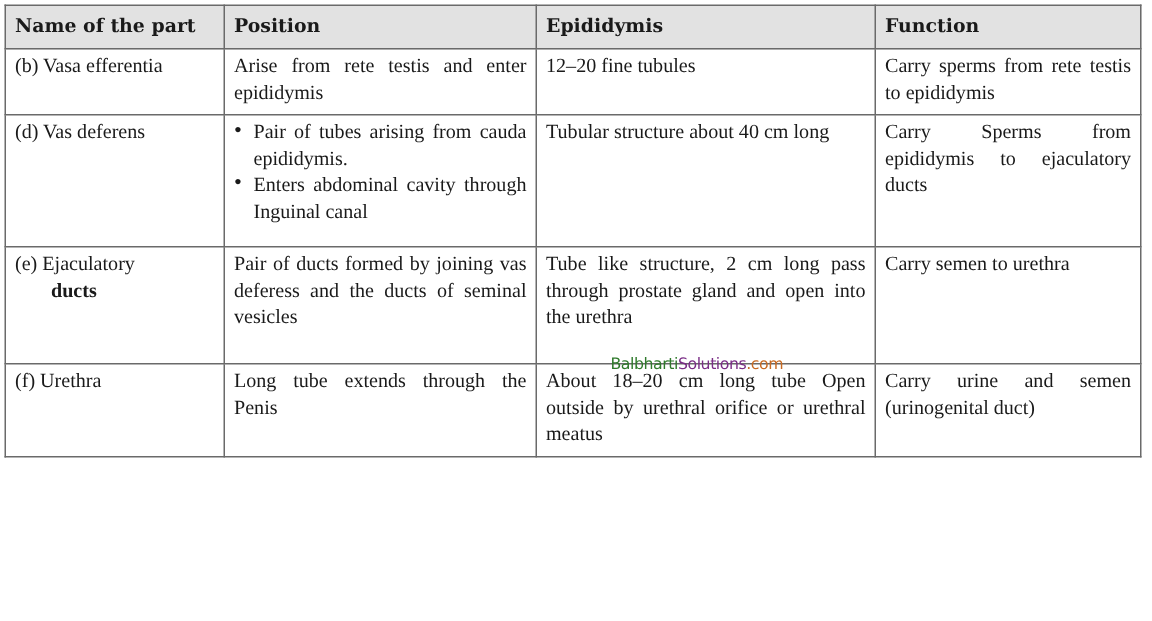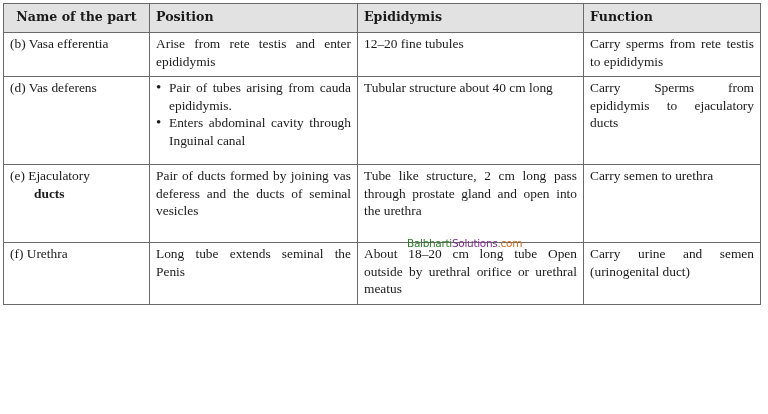--- a/index.html
+++ b/index.html
@@ -4,21 +4,21 @@
 <style>
   html, body { margin: 0; padding: 0; background: #ffffff; }
   body { width: 768px; height: 414px; position: relative; overflow: hidden;
          font-family: "DejaVu Serif", "Liberation Serif", serif; color: #1a1a1a; }
   table.doc { position: absolute; left: 3px; top: 3px; width: 757px;
               border-collapse: collapse; table-layout: fixed; font-size: 13.4px;
               font-family: "Liberation Serif", "DejaVu Serif", serif; line-height: 17.5px; }
   table.doc th, table.doc td { border: 1.4px solid #6a6a6a; vertical-align: top; padding: 2px 6px 3px 6px; }
   table.doc th { background: #e2e2e2; font-weight: bold; height: 21px; text-align: left;
                  font-family: "DejaVu Serif", serif; font-size: 12.6px; padding-top: 4px; }
-  table.doc th.first { text-align: center; }
+  table.doc th.first { text-align: left; }
   td.just { text-align: justify; text-align-last: left; }
   .name-text { display: block; }
   .name-indent { padding-left: 24px; display: block; font-weight: bold; }
   ul.bullets { list-style: none; margin: 0; padding: 0; }
   ul.bullets li { position: relative; padding-left: 13px; text-align: justify; text-align-last: left; }
   ul.bullets li::before { content: "\2022"; position: absolute; left: 0; top: 0; font-size: 15px; }
   .watermark { position: absolute; left: 407px; top: 237px; font-family: "DejaVu Sans", sans-serif;
                font-size: 10.5px; font-weight: normal; letter-spacing: -0.3px; }
   .wm-a { color: #2f7a2b; }
   .wm-b { color: #7a2d86; }
@@ -64,21 +64,21 @@
       <td>
         <span class="name-text">(e) Ejaculatory</span>
         <span class="name-indent">ducts</span>
       </td>
       <td class="just">Pair of ducts formed by joining vas deferess and the ducts of seminal vesicles</td>
       <td class="just">Tube like structure, 2 cm long pass through prostate gland and open into the urethra</td>
       <td class="just">Carry semen to urethra</td>
     </tr>
     <tr style="height:62px">
       <td>(f) Urethra</td>
-      <td class="just">Long tube extends seminal the Penis</td>
+      <td class="just">Long tube extends through the Penis</td>
       <td class="just">About 18–20 cm long tube Open outside by urethral orifice or urethral meatus</td>
       <td class="just">Carry urine and semen (urinogenital duct)</td>
     </tr>
   </tbody>
 </table>
 
 <div class="watermark">
   <span class="wm-a">Balbharti</span><span class="wm-b">Solutions</span><span class="wm-c">.com</span>
 </div>
 

